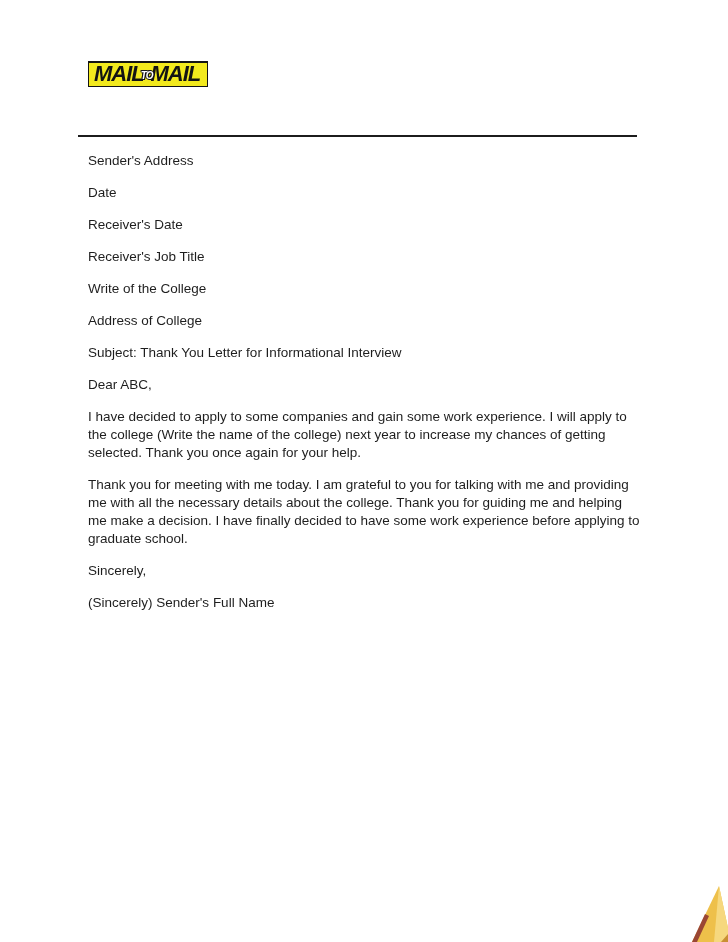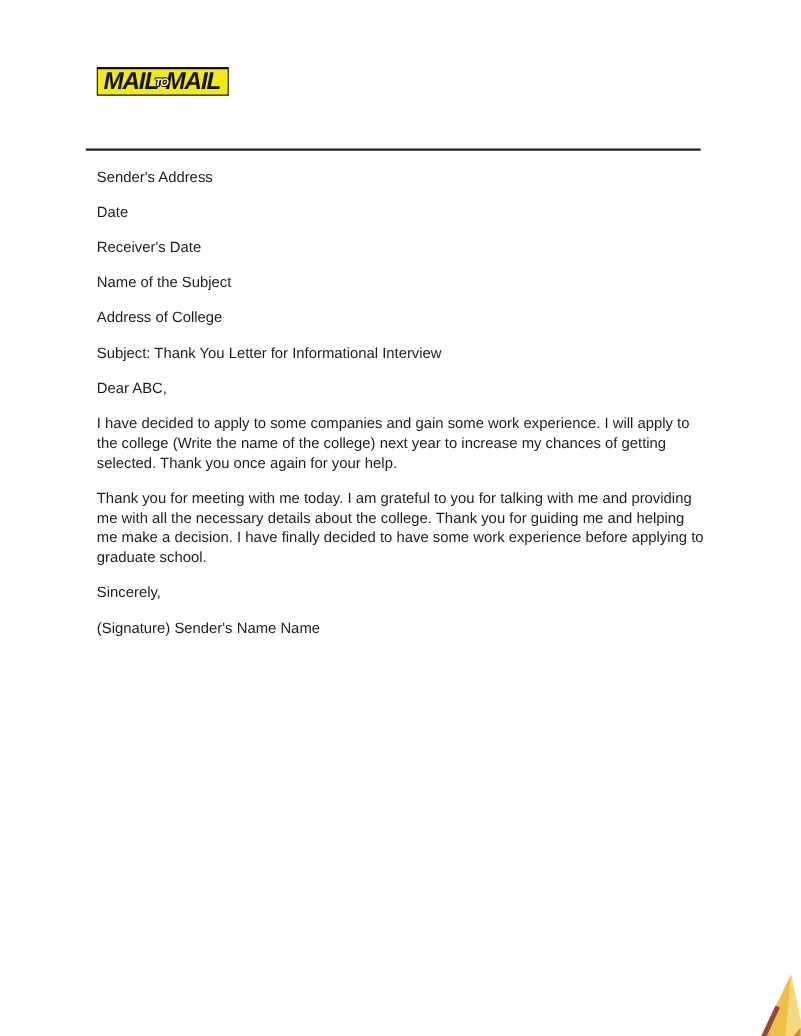--- a/index.html
+++ b/index.html
@@ -88,28 +88,29 @@
       <span class="to">TO</span>
       <span class="word">MAIL</span>
   </div>
 
   <div class="rule"></div>
 
   <div class="letter">
     <p>Sender's Address</p>
     <p>Date</p>
     <p>Receiver's Date</p>
-    <p>Name of the Subject</p>
+    <p>Receiver's Job Title</p>
+    <p>Write of the College</p>
     <p>Address of College</p>
     <p>Subject: Thank You Letter for Informational Interview</p>
     <p>Dear ABC,</p>
     <p>I have decided to apply to some companies and gain some work experience. I will apply to the college (Write the name of the college) next year to increase my chances of getting selected. Thank you once again for your help.</p>
     <p>Thank you for meeting with me today. I am grateful to you for talking with me and providing me with all the necessary details about the college. Thank you for guiding me and helping me make a decision. I have finally decided to have some work experience before applying to graduate school.</p>
     <p>Sincerely,</p>
-    <p>(Signature) Sender's Name Name</p>
+    <p>(Sincerely) Sender's Full Name</p>
   </div>
 
   <svg class="corner-decor" viewBox="0 0 40 60" xmlns="http://www.w3.org/2000/svg" aria-hidden="true">
 
     <polygon points="31,4 40,46 40,60 4,60" fill="#eec04a"></polygon>
 
     <polygon points="31,4 40,46 40,60 26,60" fill="#f6d87e"></polygon>
 
     <polygon points="40,52 40,60 33,60" fill="#c98f33"></polygon>
 

